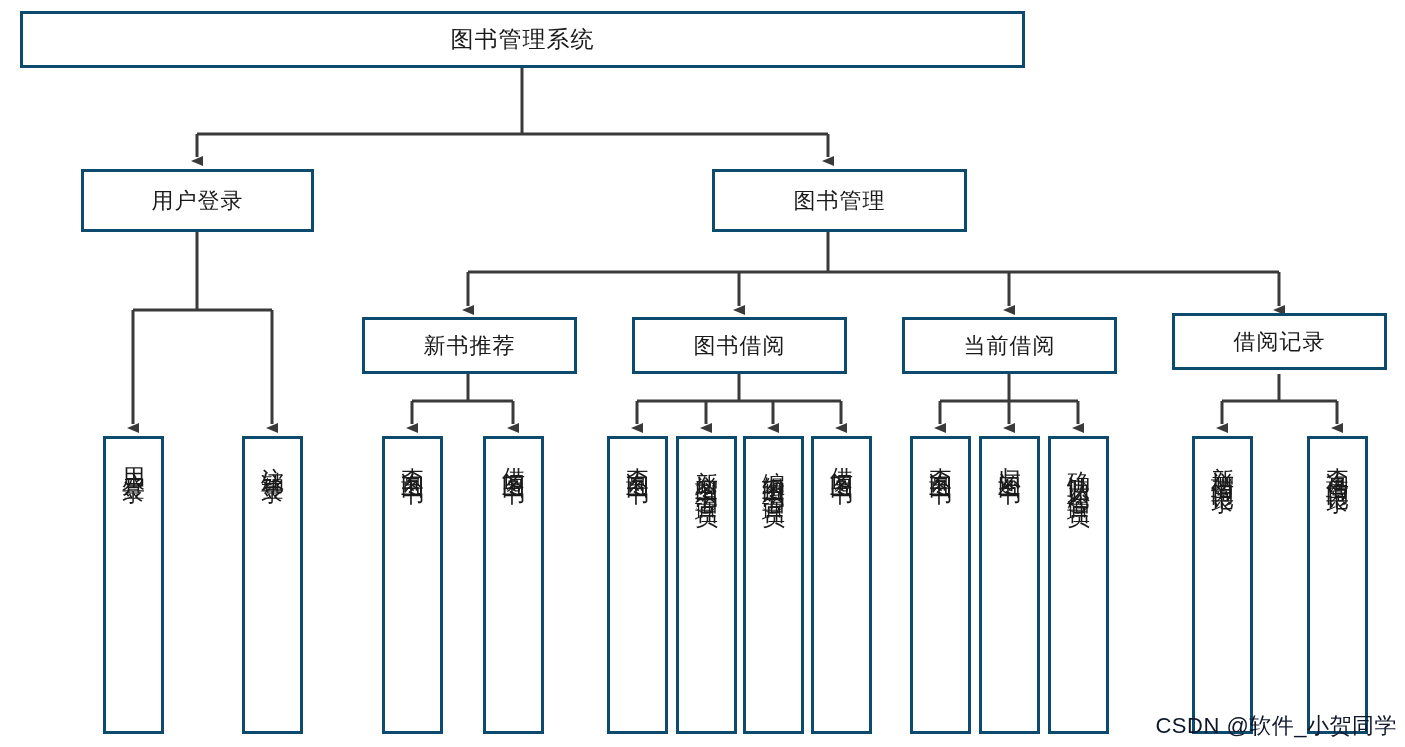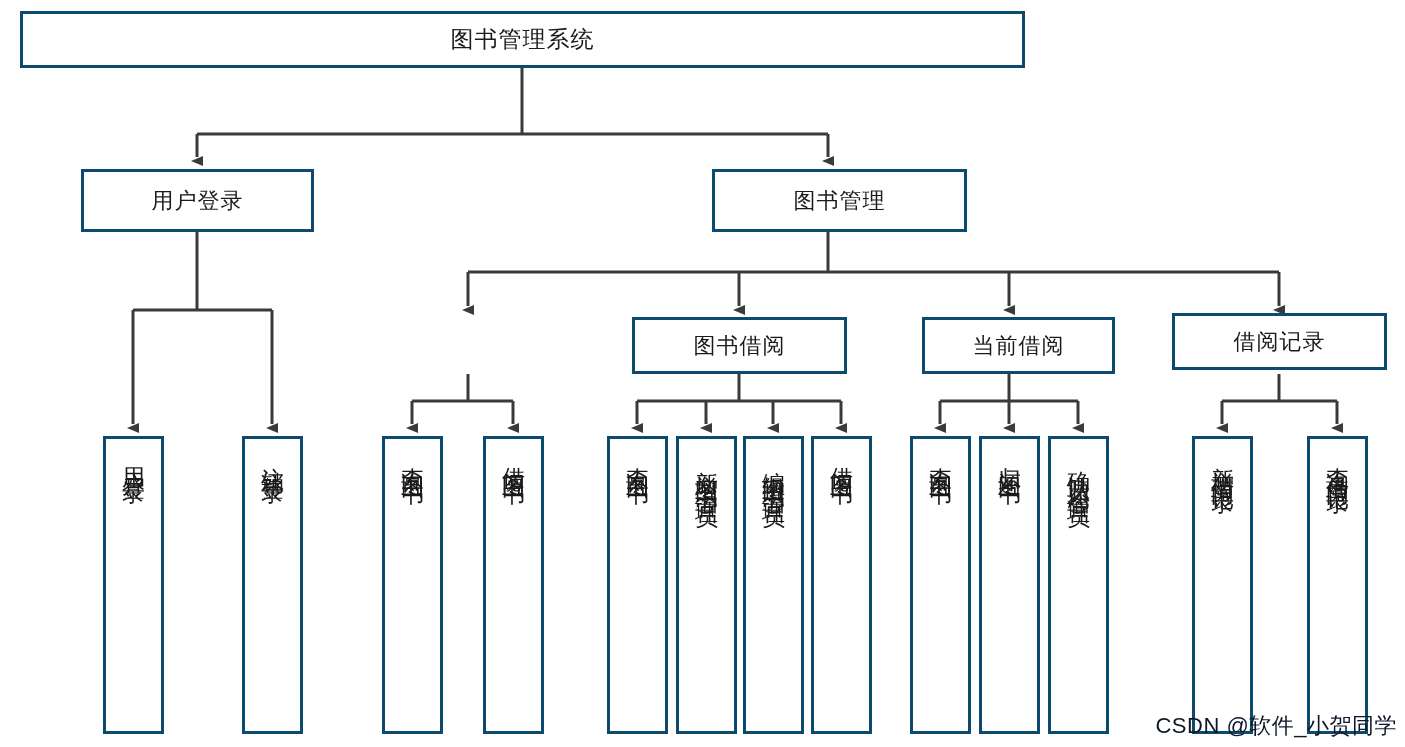--- a/index.html
+++ b/index.html
@@ -129,24 +129,27 @@
     <span class="label">图书管理系统</span>
   </div>
 
   <div class="node" style="left:81px; top:169px; width:233px; height:63px;">
     <span class="label">用户登录</span>
   </div>
   <div class="node" style="left:712px; top:169px; width:255px; height:63px;">
     <span class="label">图书管理</span>
   </div>
 
+  <div class="node" style="left:362px; top:317px; width:215px; height:57px;">
+    <span class="label">新书推荐</span>
+  </div>
   <div class="node" style="left:632px; top:317px; width:215px; height:57px;">
     <span class="label">图书借阅</span>
   </div>
-  <div class="node" style="left:902px; top:317px; width:193px; height:57px;margin-left:20px;">
+  <div class="node" style="left:902px; top:317px; width:215px; height:57px;">
     <span class="label">当前借阅</span>
   </div>
   <div class="node" style="left:1172px; top:313px; width:215px; height:57px;">
     <span class="label">借阅记录</span>
   </div>
 
   <div class="node leaf" style="left:103px; top:436px; width:61px; height:298px;">
     <span class="label">用户登录</span>
   </div>
   <div class="node leaf" style="left:242px; top:436px; width:61px; height:298px;">

